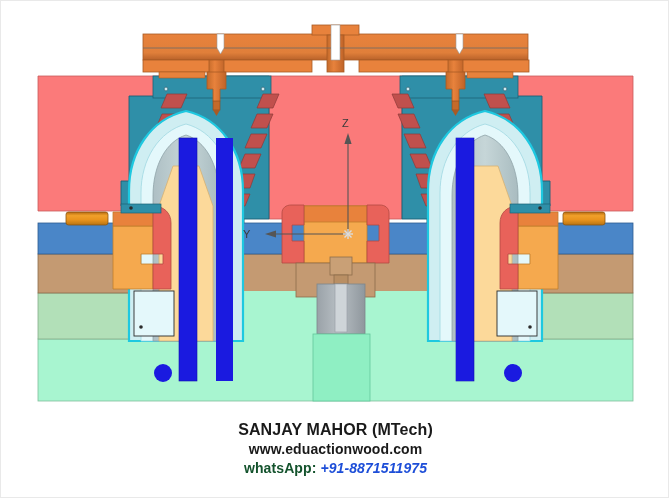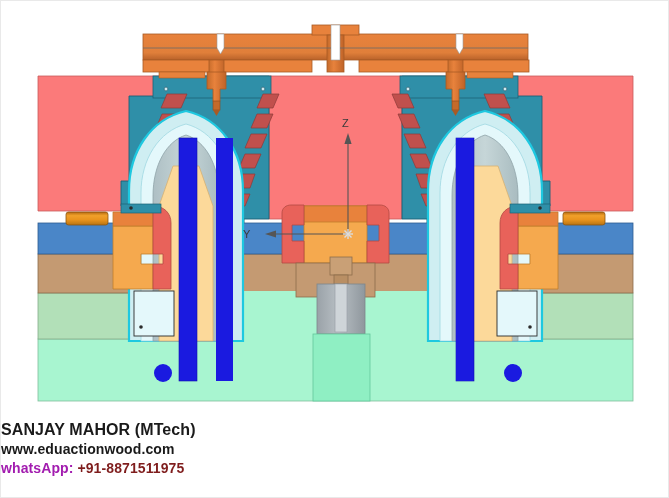--- a/index.html
+++ b/index.html
@@ -15,34 +15,34 @@
   }
   #stage{
     position:absolute;left:0;top:0;width:669px;height:498px;
   }
   svg#mould{display:block;}
   .cap-wrap{
     position:absolute;
     left:0;
     top:418px;
     width:669px;
-    text-align:left;
+    text-align:center;
     line-height:1.32;
   }
   .cap-line{
     font-family:"Liberation Sans",sans-serif;
     font-size:14px;
     font-weight:bold;
     letter-spacing:0.1px;
     color:#1a1a1a;
     white-space:pre;
   }
   .cap-line.l1{font-size:16px;}
-  .cap-line.l3 .wa{color:#a21caf;}
-  .cap-line.l3 .num{color:#7f1d1d;}
+  .cap-line.l3 .wa{color:#14532d;}
+  .cap-line.l3 .num{color:#1d4ed8;font-style:italic;}
   text{font-family:"Liberation Sans",sans-serif;}
 </style>
 </head>
 <body>
 
 <div id="page">
 
   <div id="stage">
     <svg id="mould" width="669" height="498" viewBox="0 0 669 498">
 

